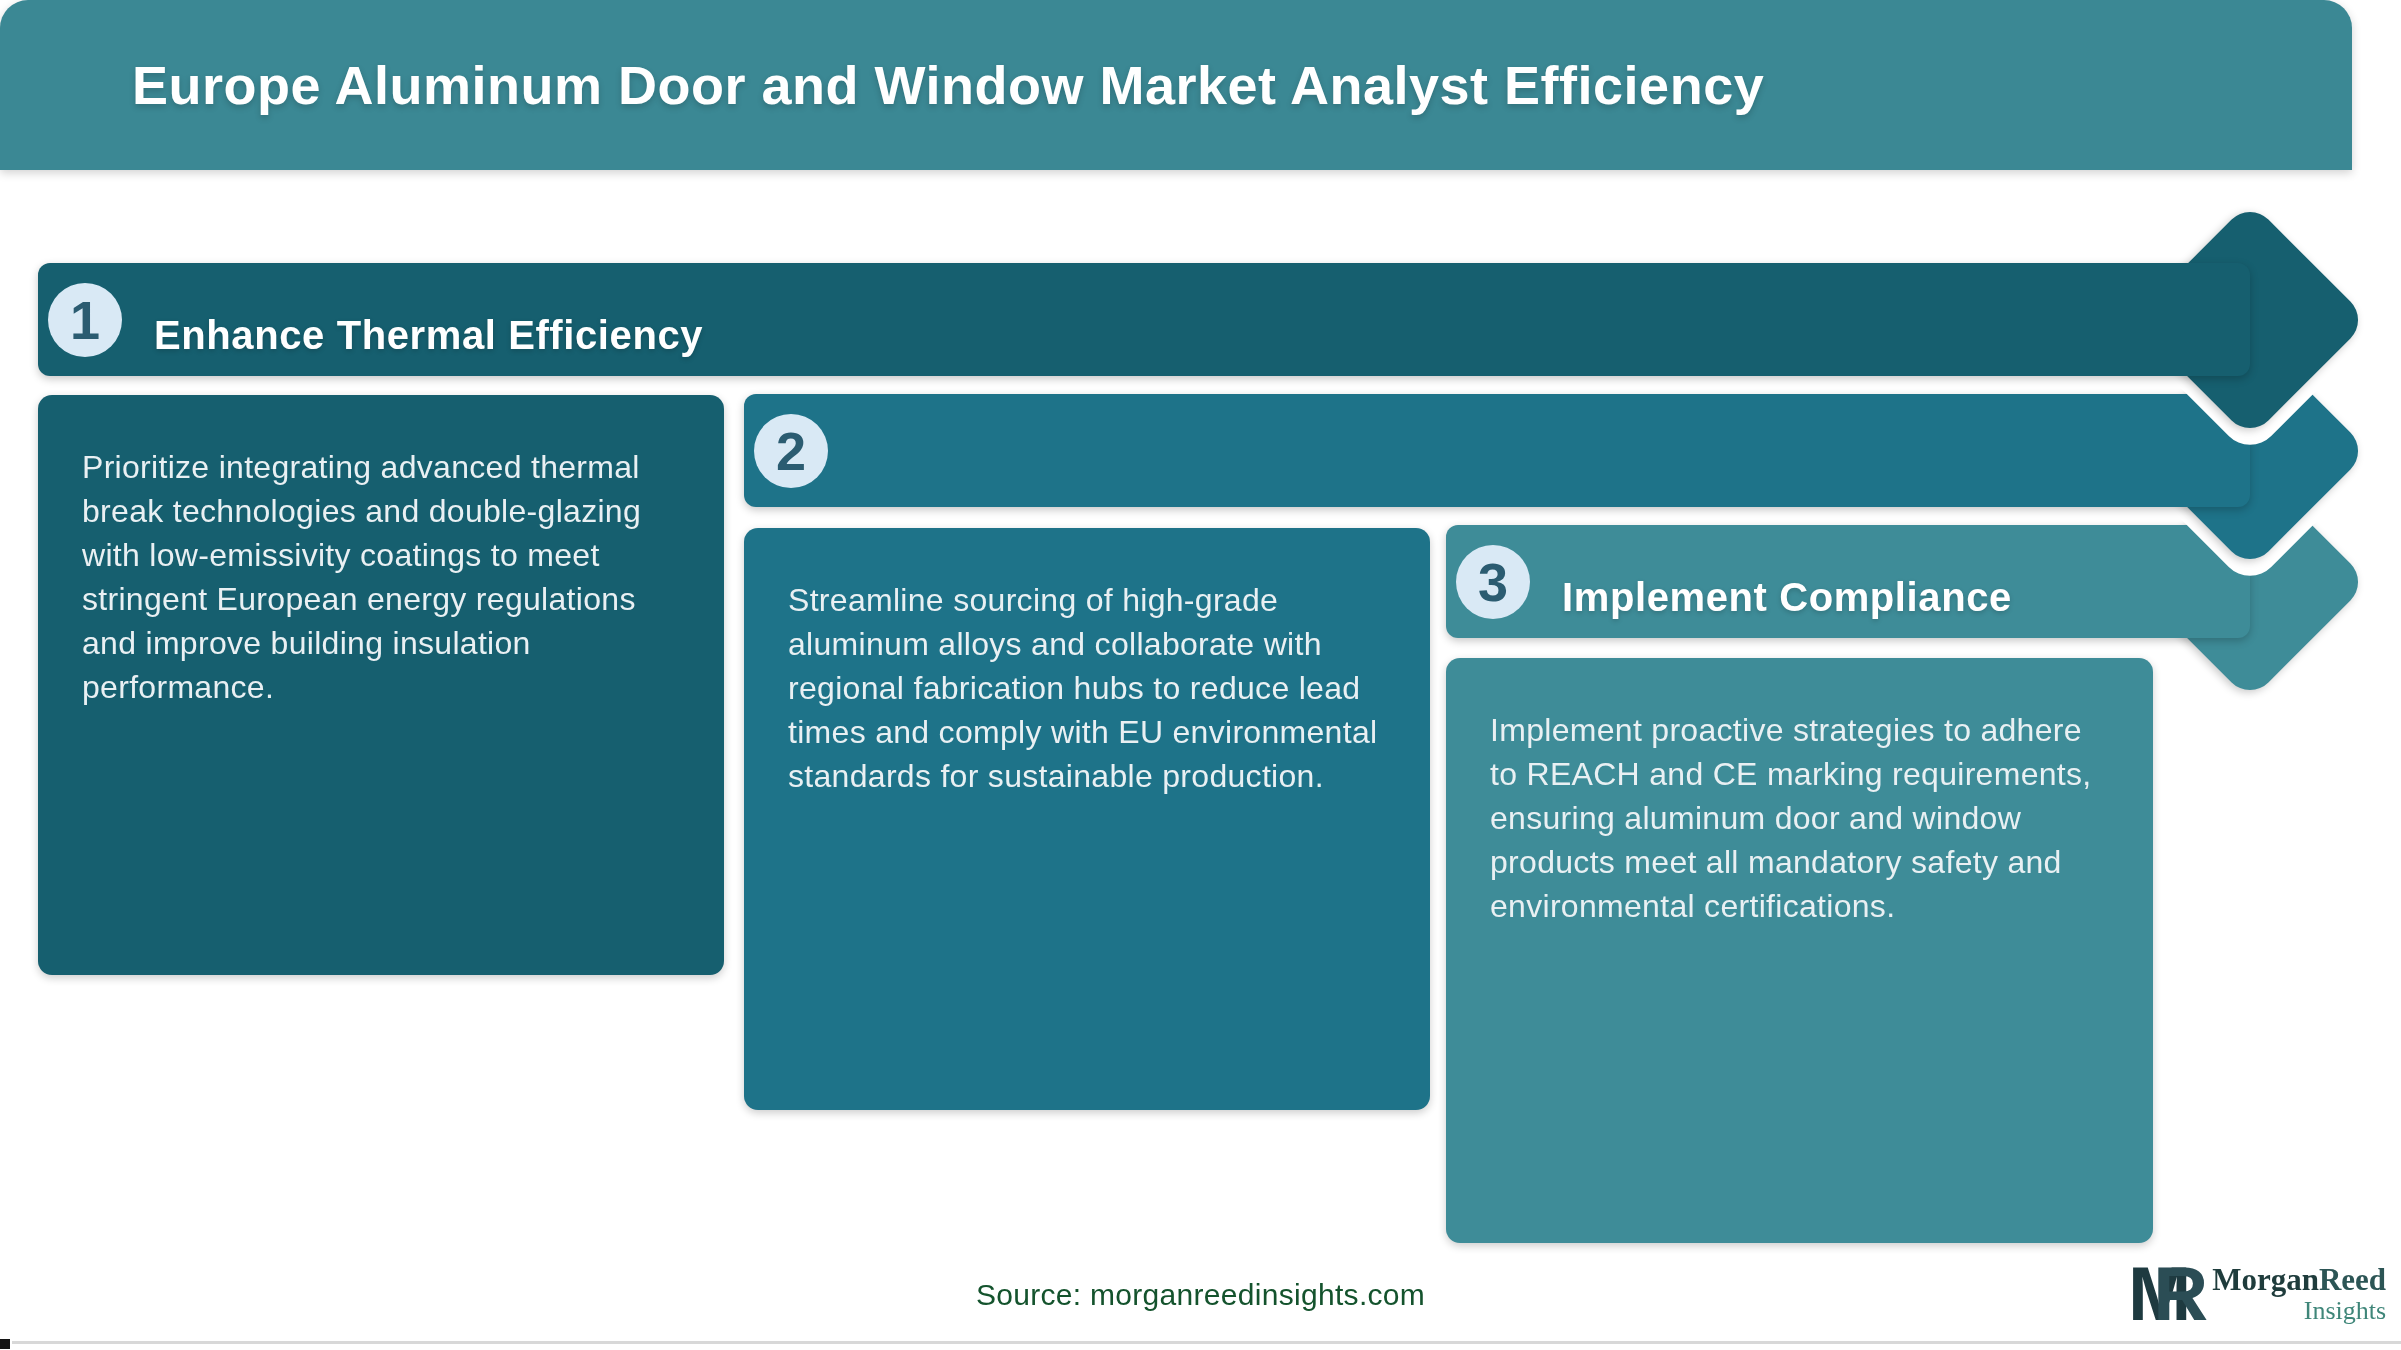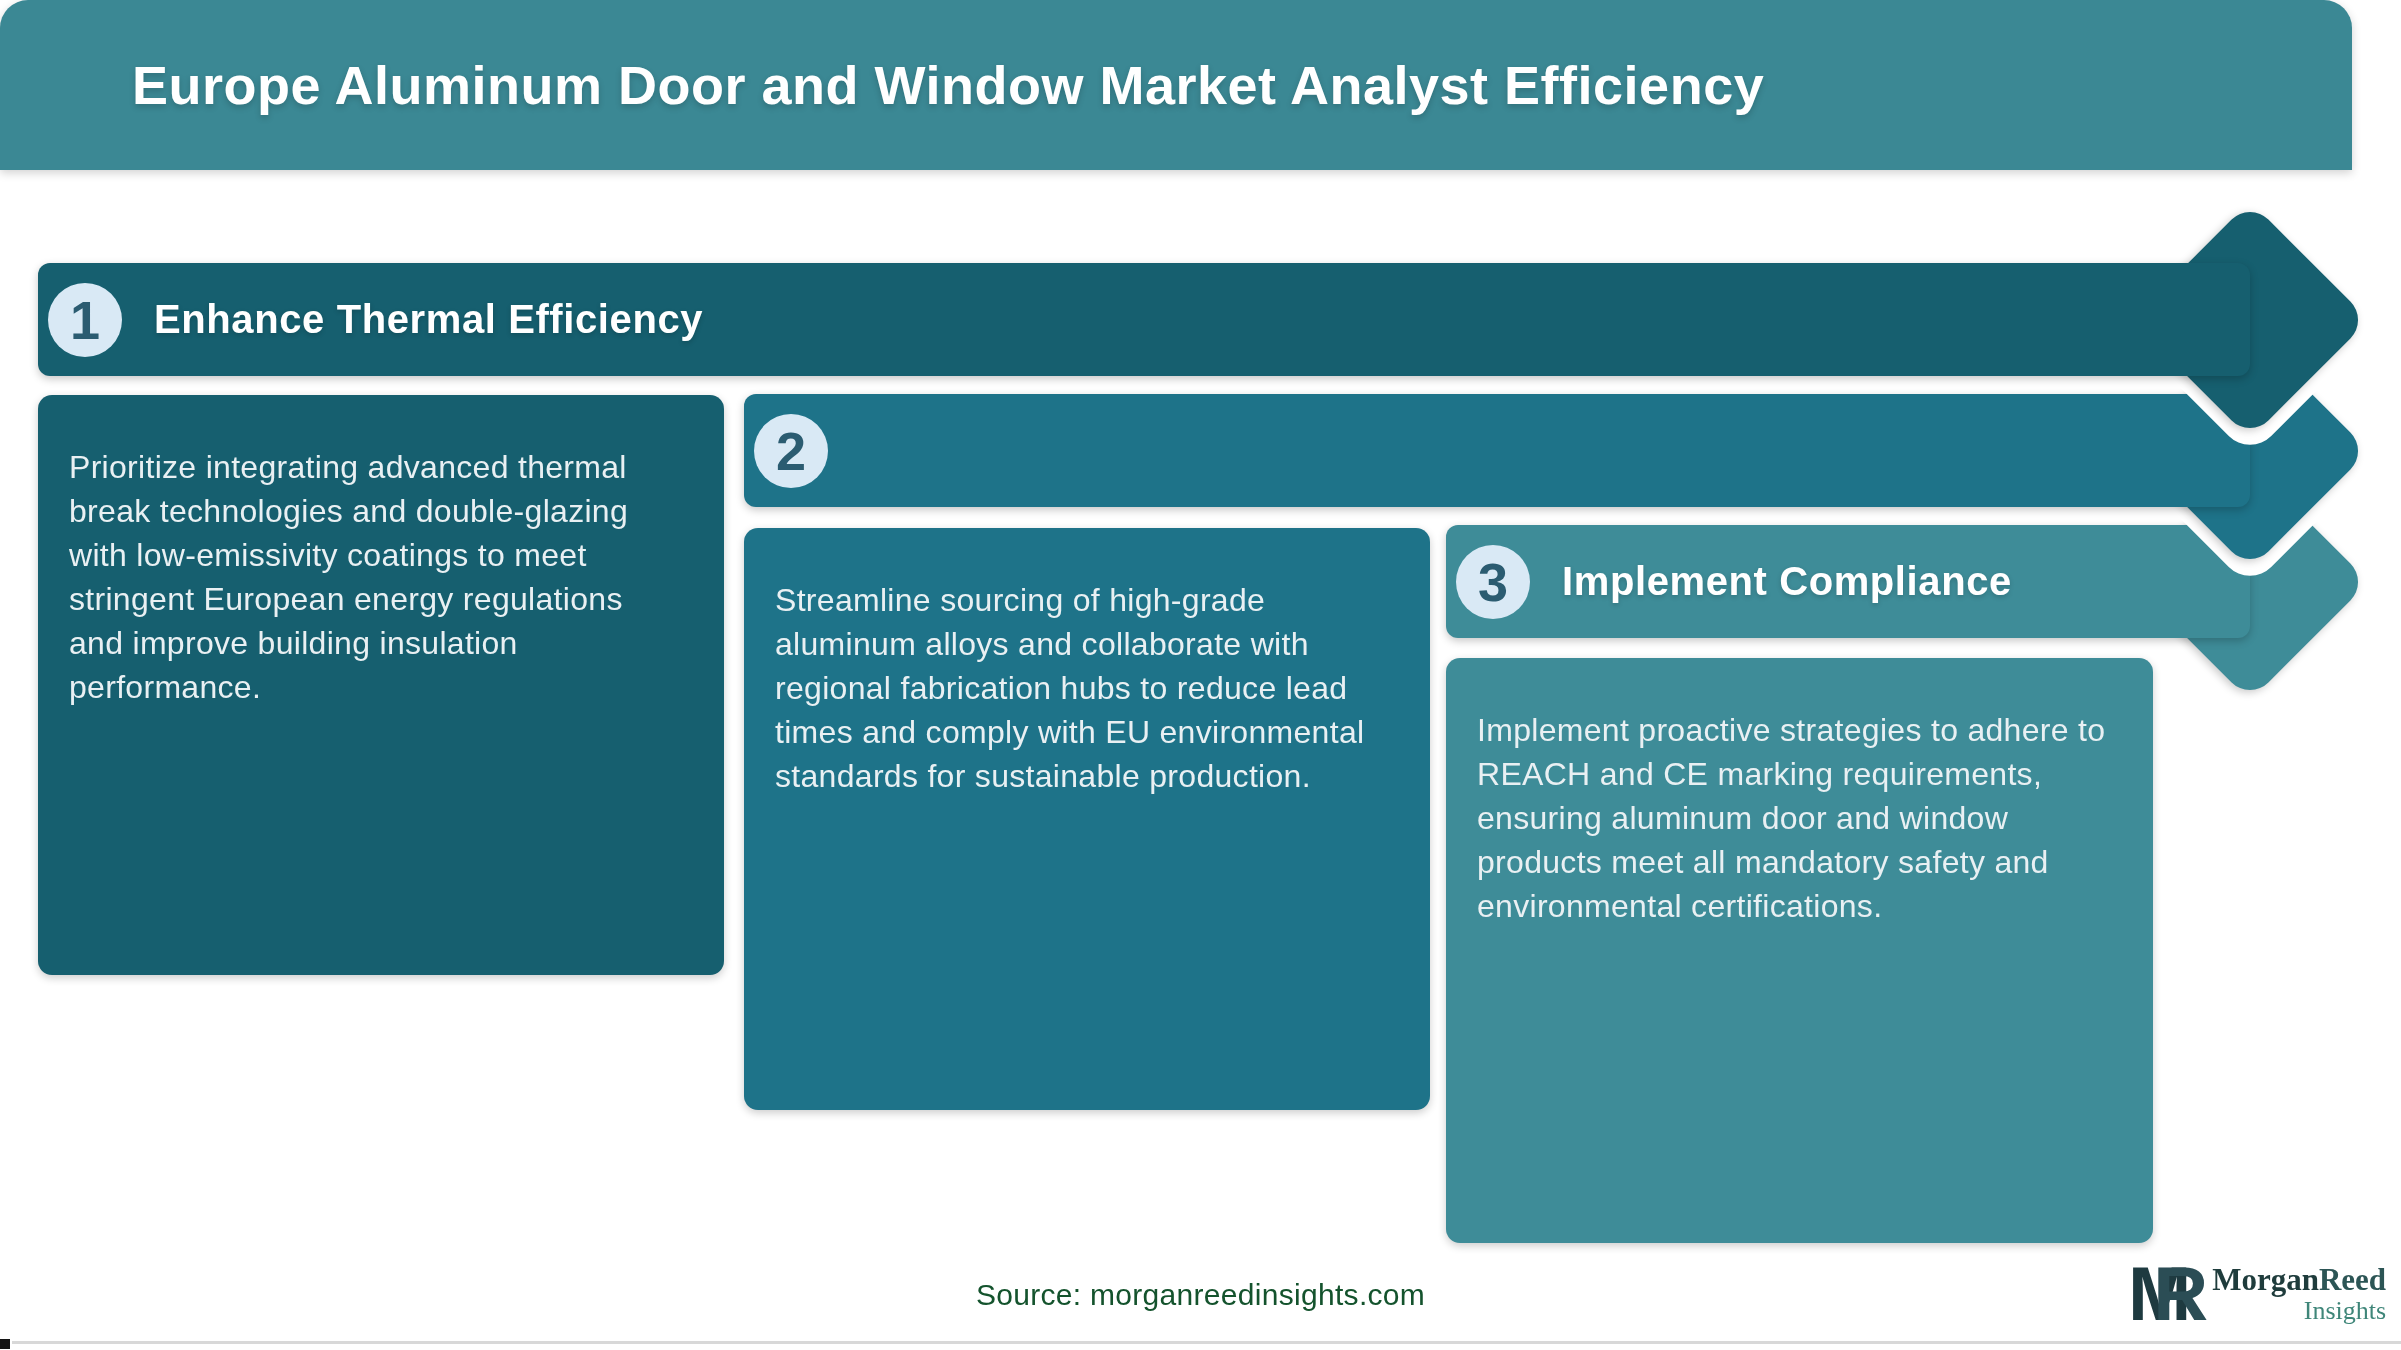--- a/index.html
+++ b/index.html
@@ -40,29 +40,29 @@
   .step2 .head { left:2166px; top:367px; }  .step2 .head-outline { left:2153px; top:354px; }
   .step3 .head { left:2166px; top:498px; }  .step3 .head-outline { left:2153px; top:485px; }
 
   .numcircle {
     position:absolute; left:10px; top:50%; transform:translateY(-50%);
     width:74px; height:74px; border-radius:50%;
     display:flex; align-items:center; justify-content:center;
   }
   .numcircle span { font-size:54px; font-weight:700; line-height:1; }
   .bartitle {
-    position:absolute; left:116px; top:0; line-height:113px;
+    position:absolute; left:116px; top:16px; line-height:113px;
     font-size:40px; font-weight:600; color:#ffffff; letter-spacing:0.6px;
     white-space:nowrap; text-shadow:0 2px 5px rgba(0,0,0,0.18);
   }
 
   
   .box { position:absolute; border-radius:14px; box-shadow:0 3px 8px rgba(0,0,0,0.2); }
   .box p {
-    margin:0; padding:50px 46px 0 31px;
+    margin:0; padding:50px 46px 0 44px;
     font-size:32px; line-height:44px; letter-spacing:0.3px; color:#E9F0F3;
   }
   .box1 { left:38px;   top:395px; width:686px; height:580px; }
   .box2 { left:744px;  top:528px; width:686px; height:582px; }
   .box3 { left:1446px; top:658px; width:707px; height:585px; }
 
   
   .source {
     position:absolute; left:0; width:2401px; top:1278px;
     text-align:center; font-size:30px; letter-spacing:0.3px;

